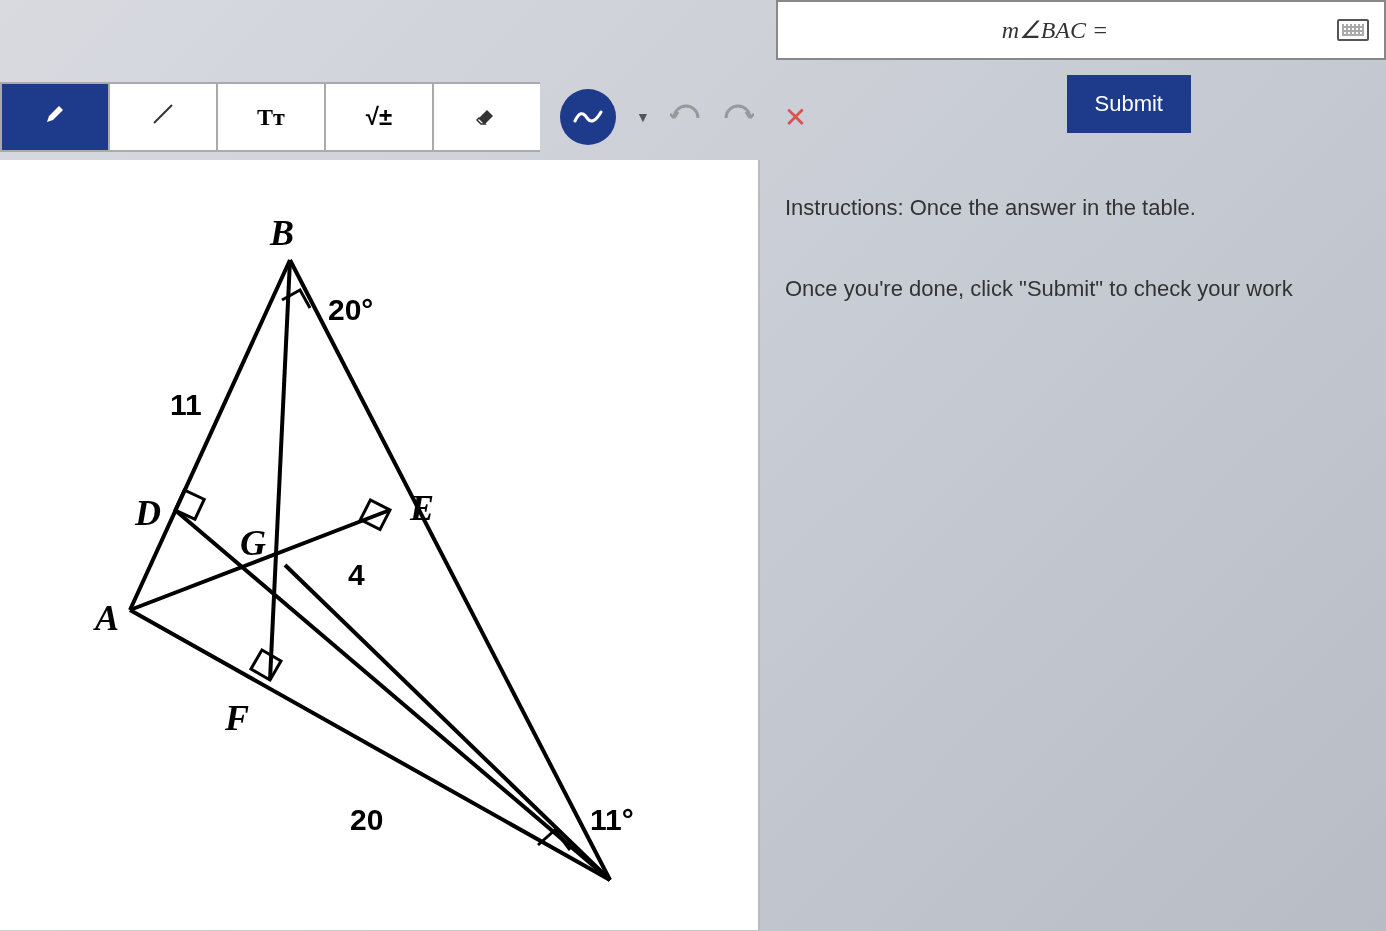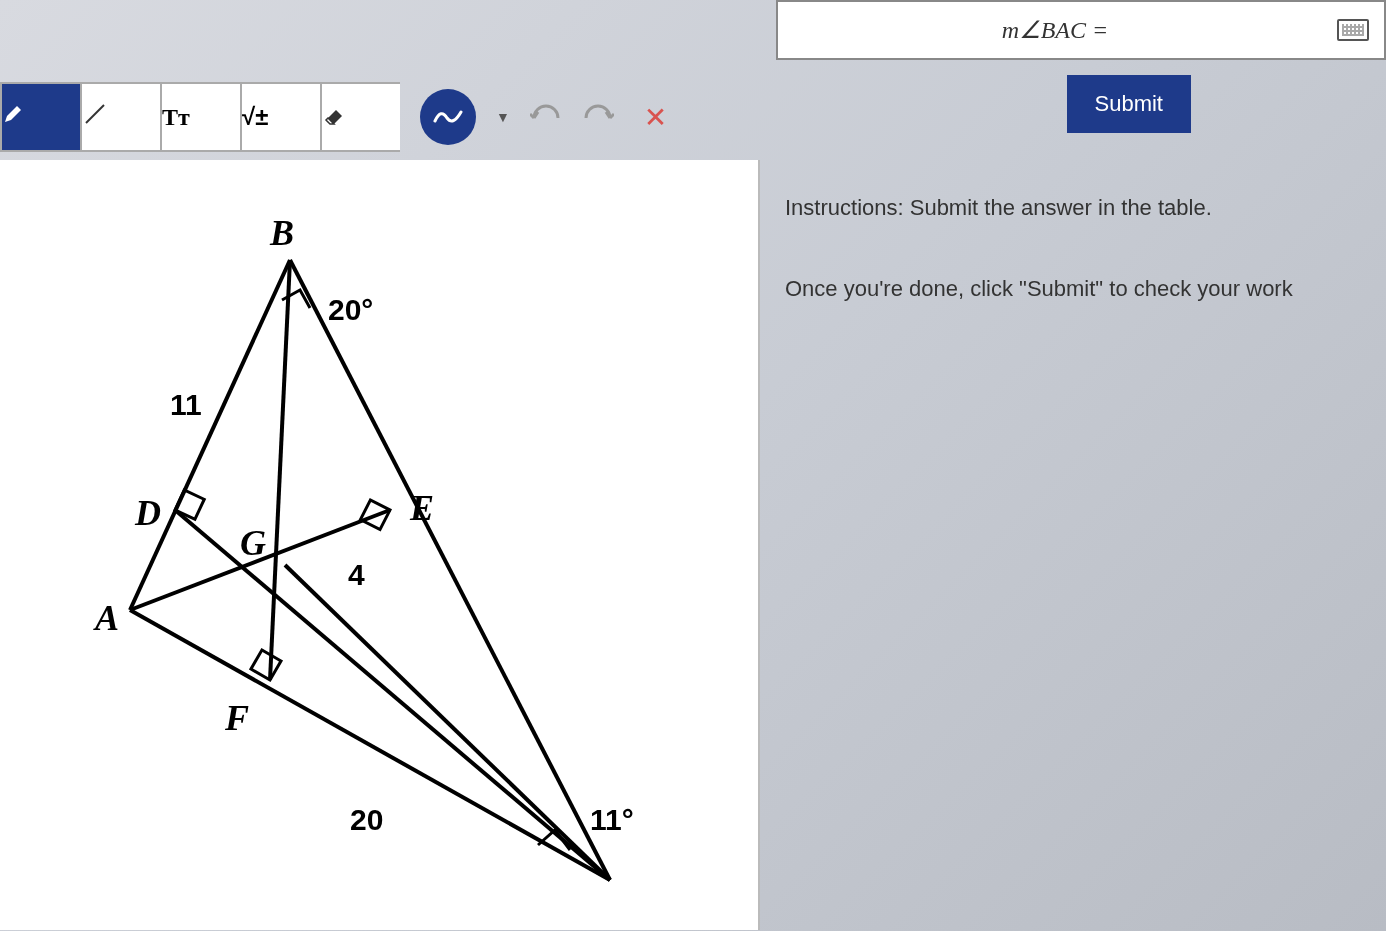--- a/index.html
+++ b/index.html
@@ -67,27 +67,27 @@
     }
     .toolbar {
       position: absolute;
       top: 82px;
       left: 0;
       display: flex;
       align-items: center;
       height: 70px;
     }
     .tool-btn {
-      width: 80px;
+      width: 108px;
       height: 70px;
       border: 2px solid #aaa;
       background: #fff;
       display: flex;
       align-items: center;
-      justify-content: flex-start;
+      justify-content: center;
       font-size: 24px;
       cursor: pointer;
       border-right: none;
     }
     .tool-btn:last-of-type {
       border-right: 2px solid #aaa;
     }
     .tool-btn.active {
       background: #1e3a8a;
       color: #fff;
@@ -271,15 +271,15 @@
       <text class="measure-label" x="110" y="225">11</text>
       <text class="measure-label" x="268" y="130">20°</text>
       <text class="measure-label" x="288" y="395">4</text>
       <text class="measure-label" x="290" y="640">20</text>
       <text class="measure-label" x="530" y="640">11°</text>
     </svg>
   </div>
 </div>
 
 <div class="instructions">
-  <p>Instructions: Submit the answer in the table.</p>
+  <p>Instructions: Once the answer in the table.</p>
   <p>Once you're done, click "Submit" to check your work</p>
 </div>
 
 </body></html>

